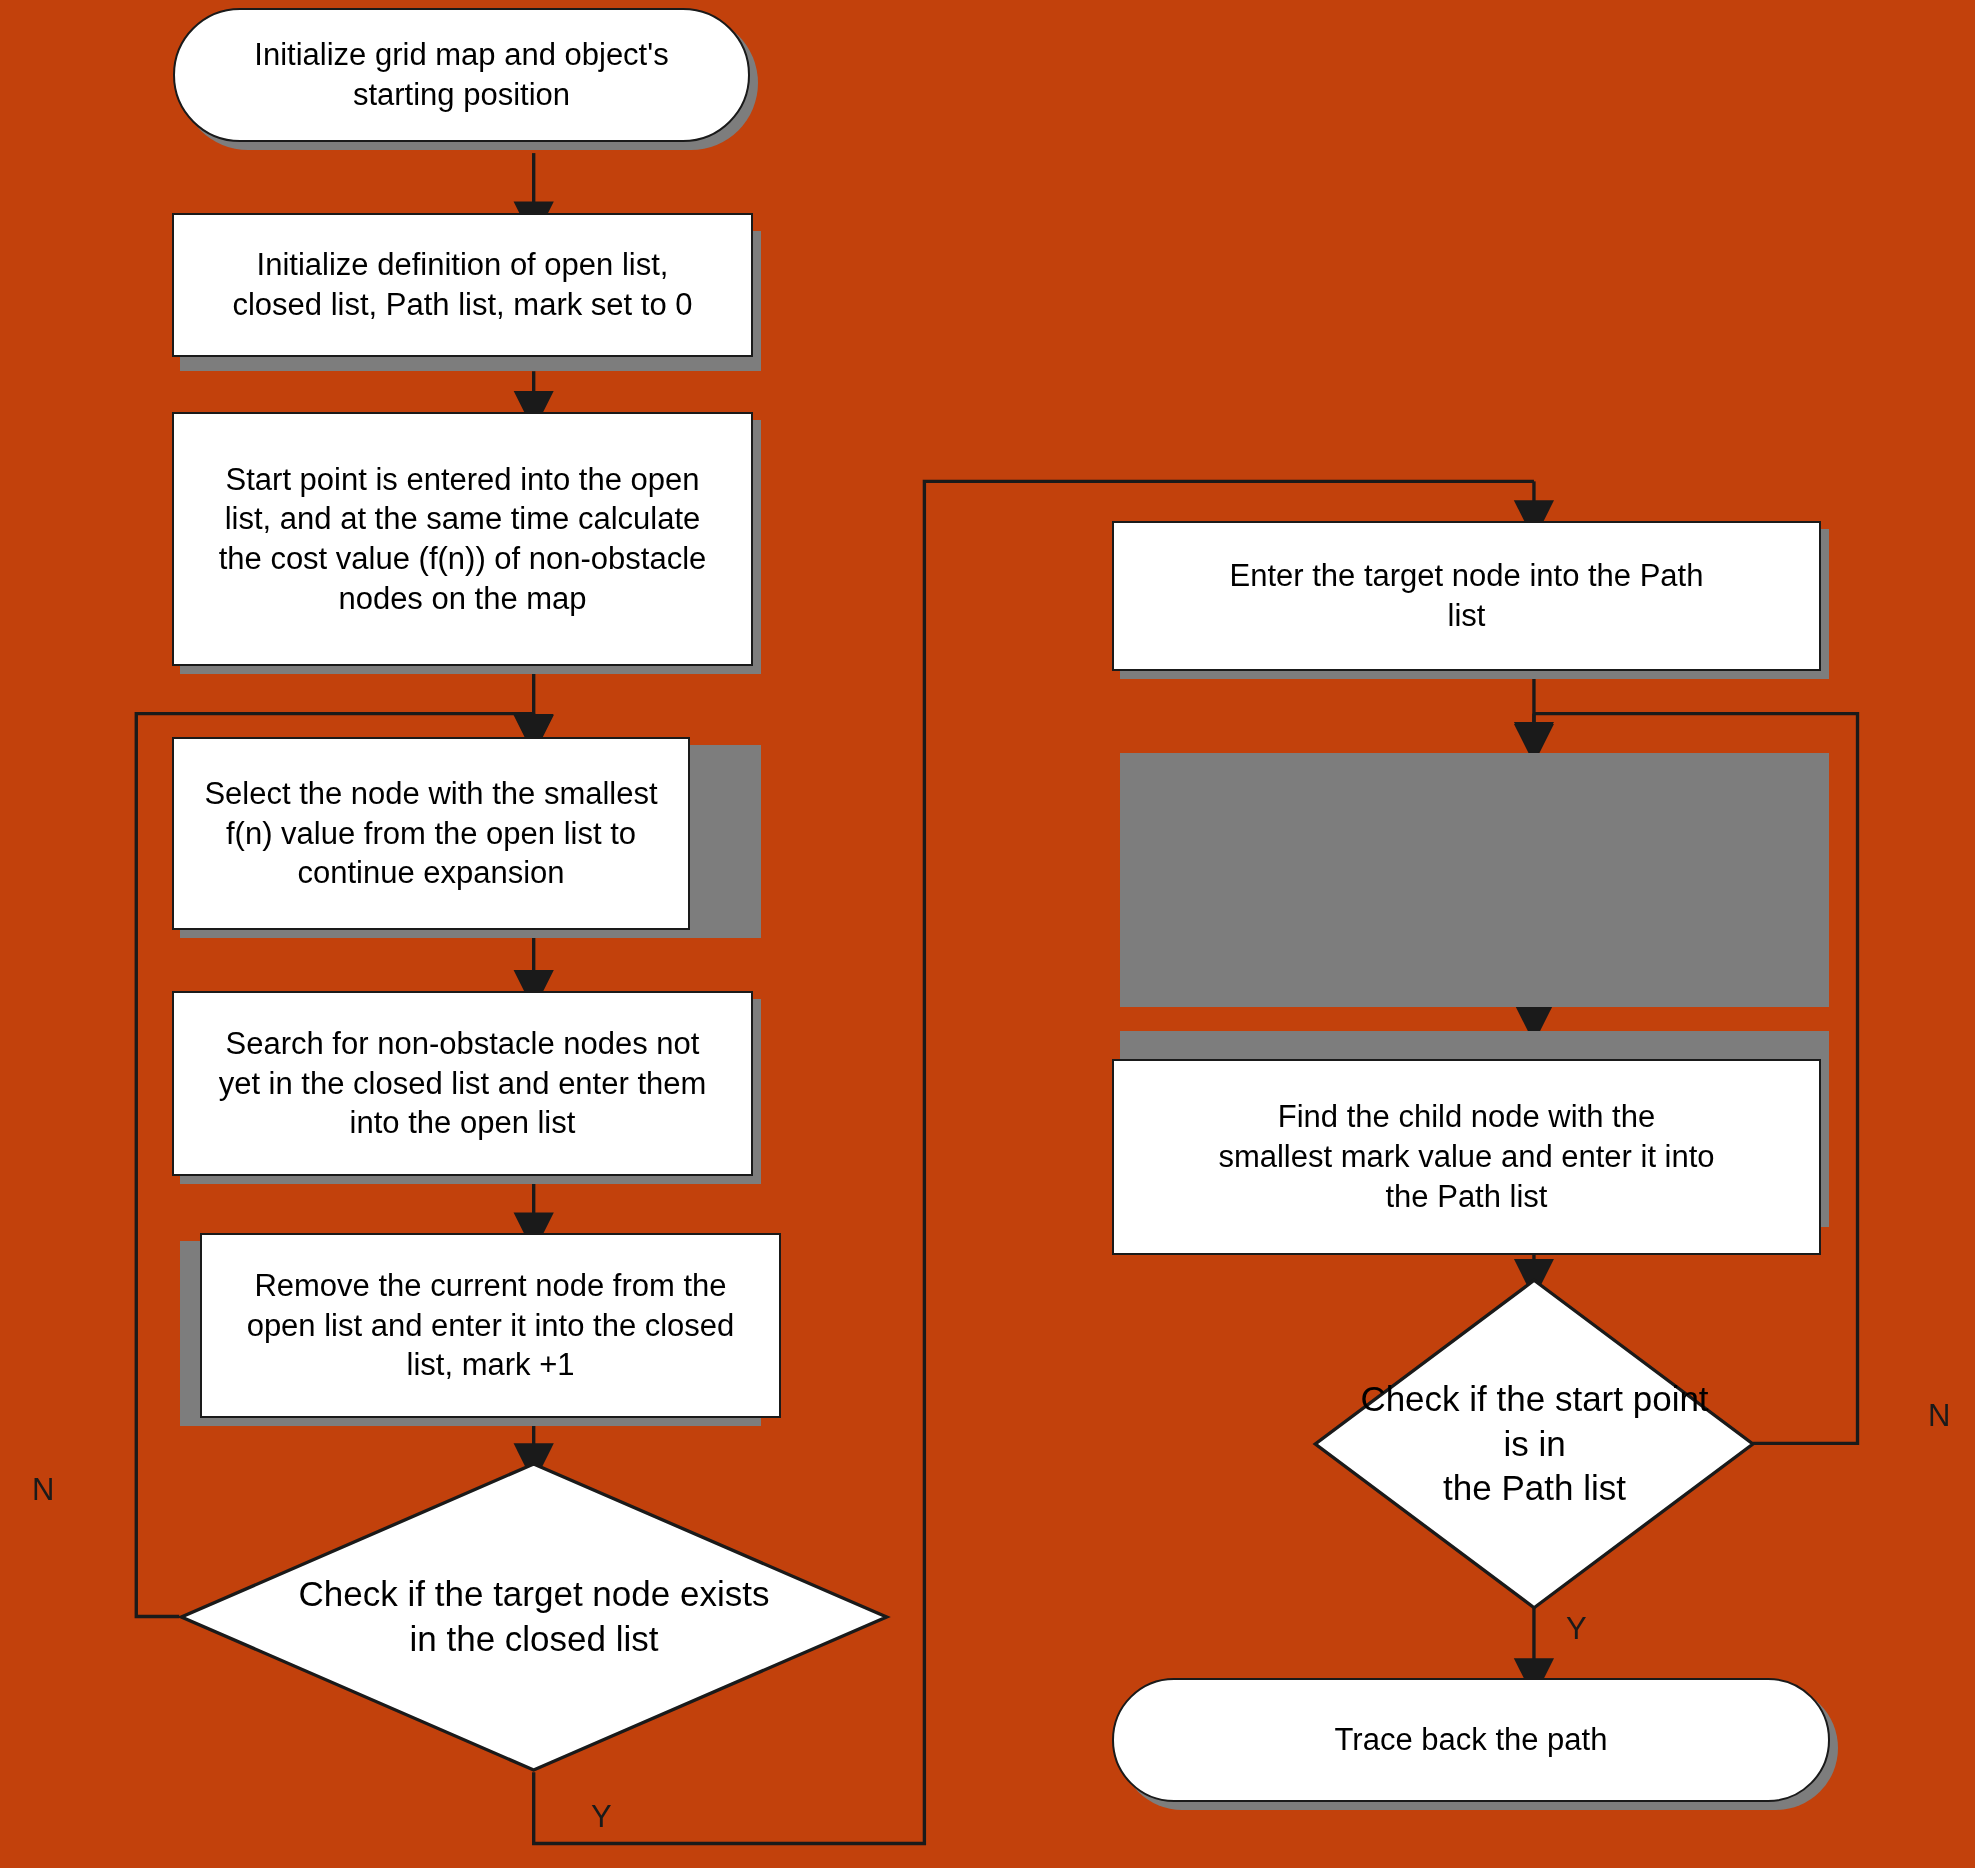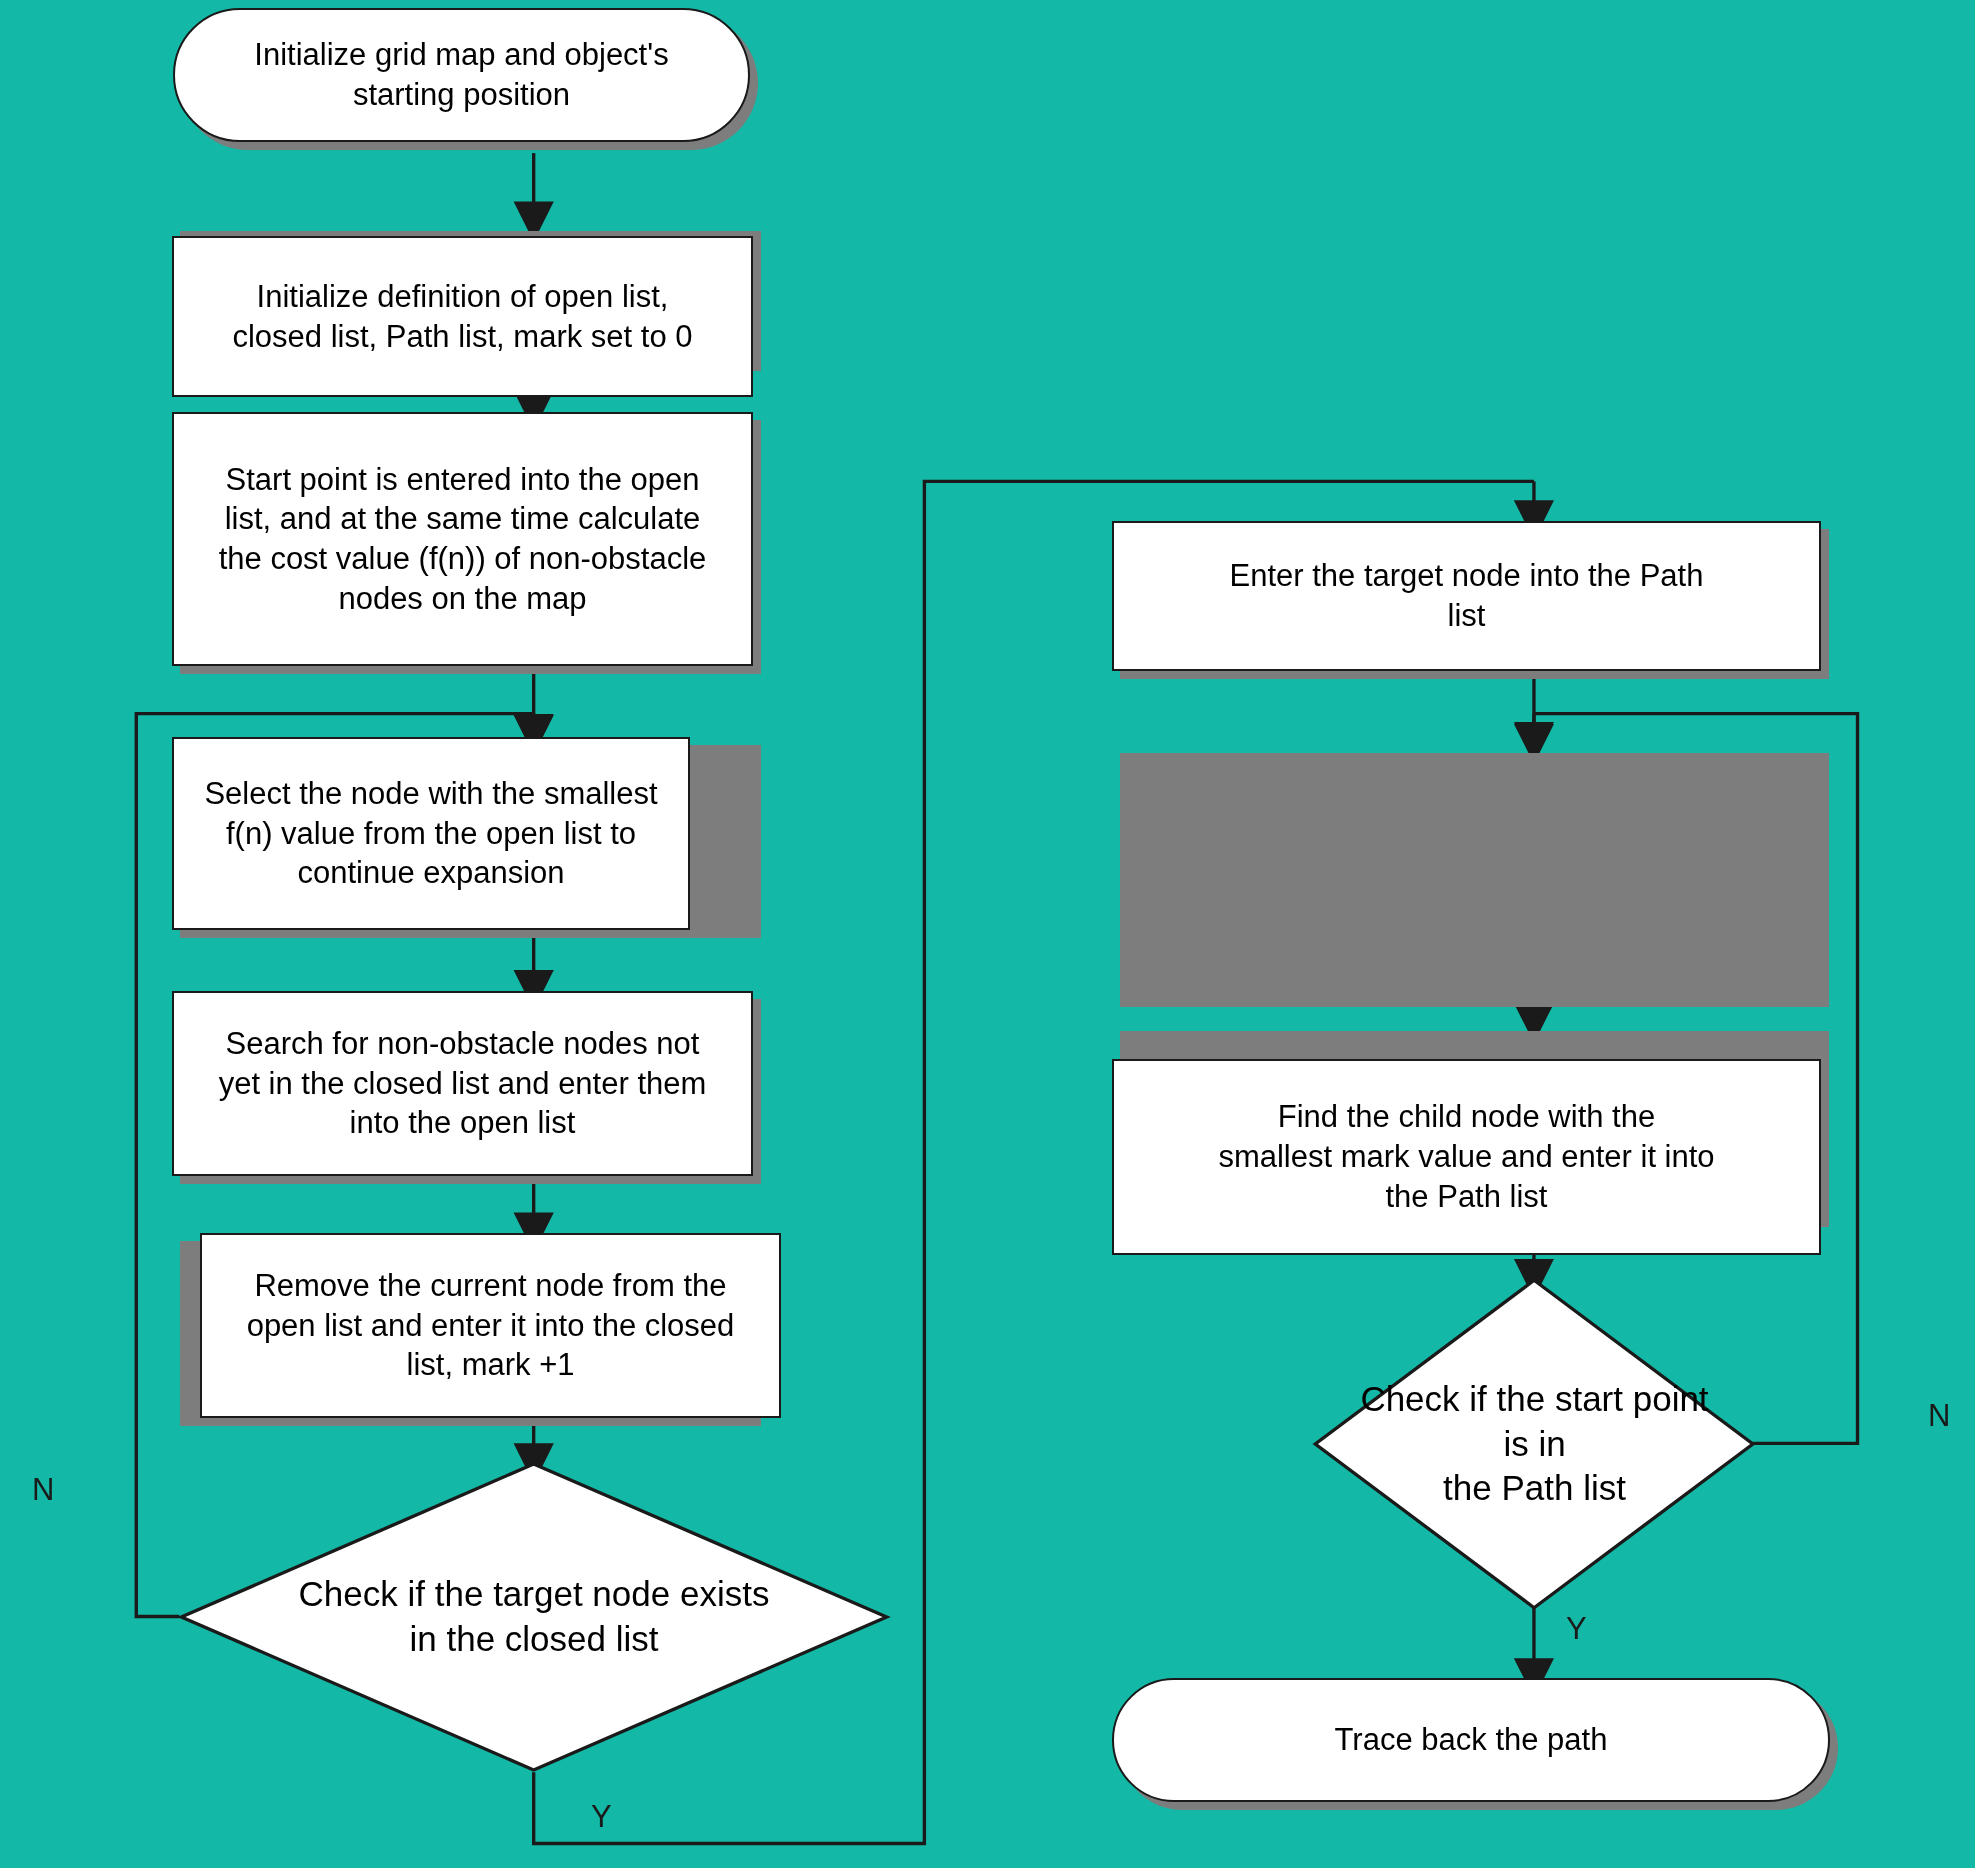--- a/index.html
+++ b/index.html
@@ -4,21 +4,21 @@
 <style>
   html, body {
     margin: 0;
     padding: 0;
     background: #ffffff;
   }
   #canvas {
     position: relative;
     width: 1975px;
     height: 1869px;
-    background: #14b8a6;
+    background: #c2410c;
     font-family: "Liberation Sans", sans-serif;
     overflow: hidden;
   }
   .node {
     position: absolute;
     box-sizing: border-box;
     background: #ffffff;
     border: 2.7px solid #1a1a1a;
     display: flex;
     align-items: center;
@@ -127,21 +127,21 @@
     </g>
   </svg>
 
   <div class="shadow" style="left:181px;top:16px;width:577px;height:134px;border-radius:671px;"></div>
   <div class="node stadium" style="left:173px;top:8px;width:577px;height:134px;">
     <span class="txt">Initialize grid map and object's
 starting position</span>
   </div>
 
   <div class="shadow" style="left:180px;top:231px;width:581px;height:140px;"></div>
-  <div class="node" style="left:172px;top:236px;width:581px;height:161px;">
+  <div class="node" style="left:172px;top:213px;width:581px;height:144px;">
     <span class="txt">Initialize definition of open list,
 closed list, Path list, mark set to 0</span>
   </div>
 
   <div class="shadow" style="left:180px;top:420px;width:581px;height:254px;"></div>
   <div class="node" style="left:172px;top:412px;width:581px;height:254px;">
     <span class="txt">Start point is entered into the open
 list, and at the same time calculate
 the cost value (f(n)) of non-obstacle
 nodes on the map</span>

